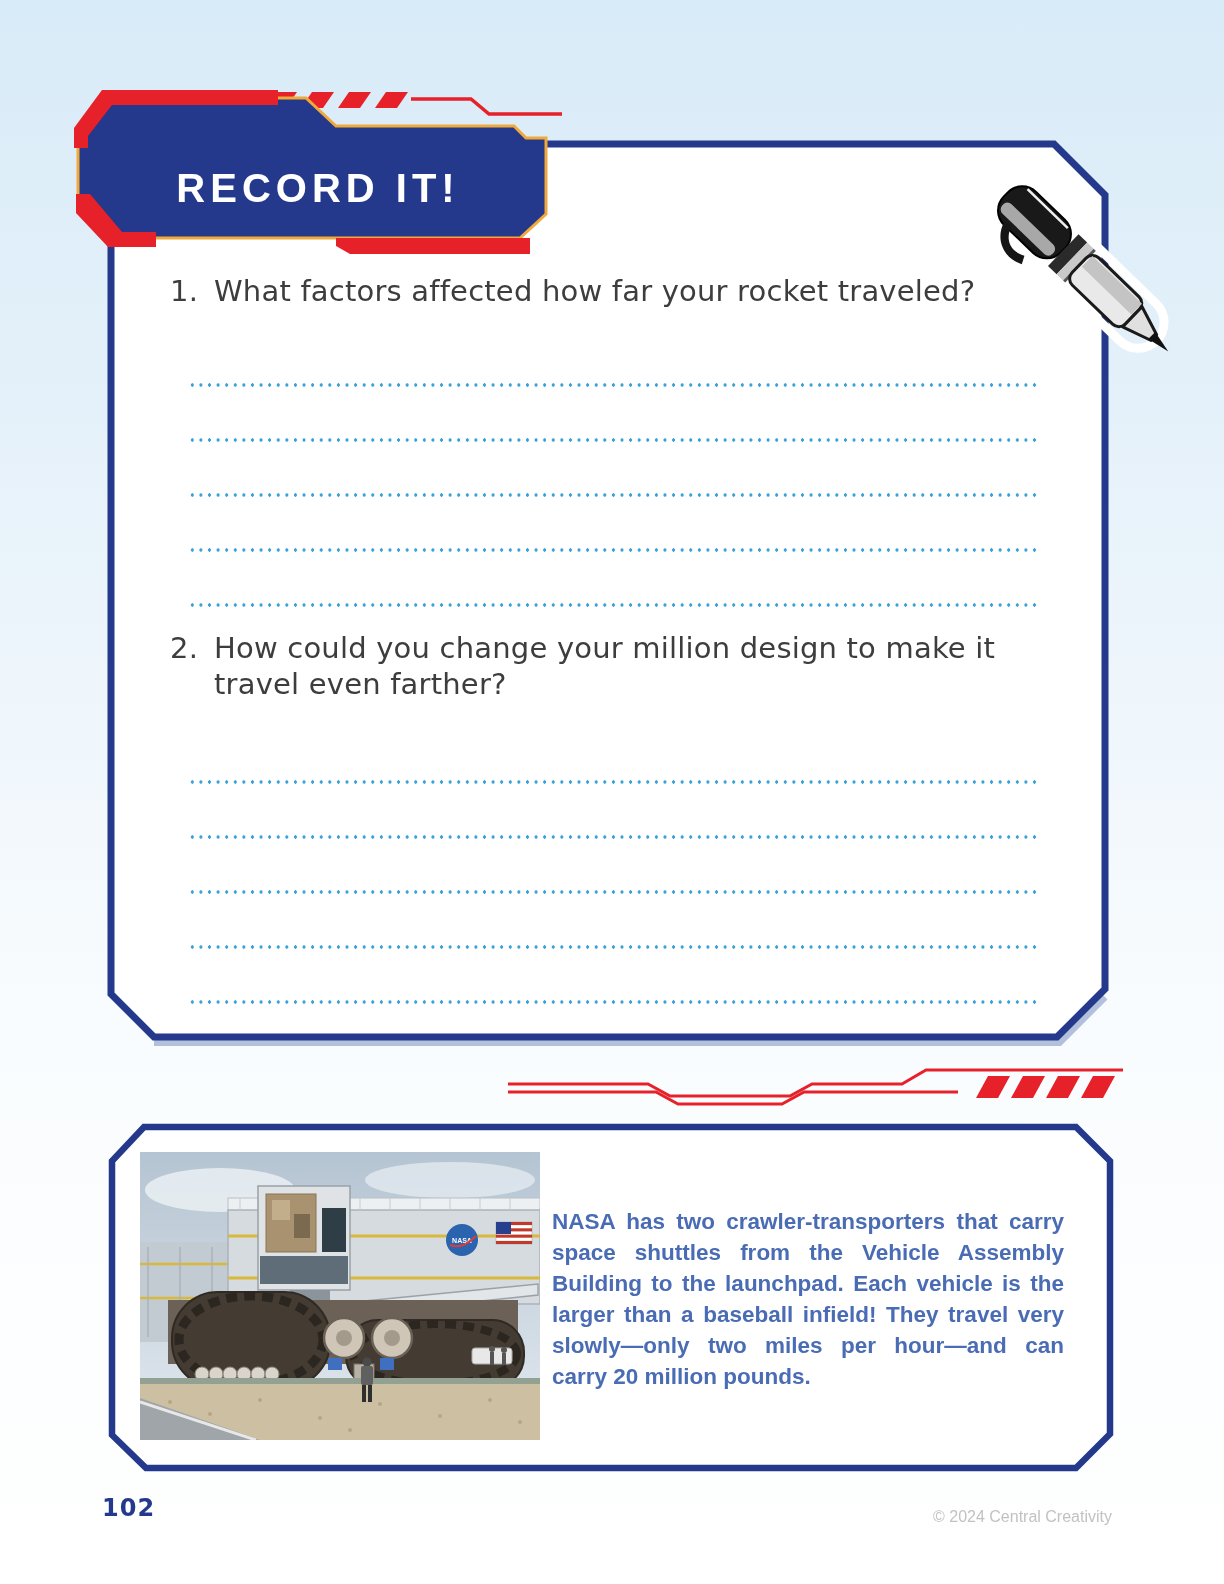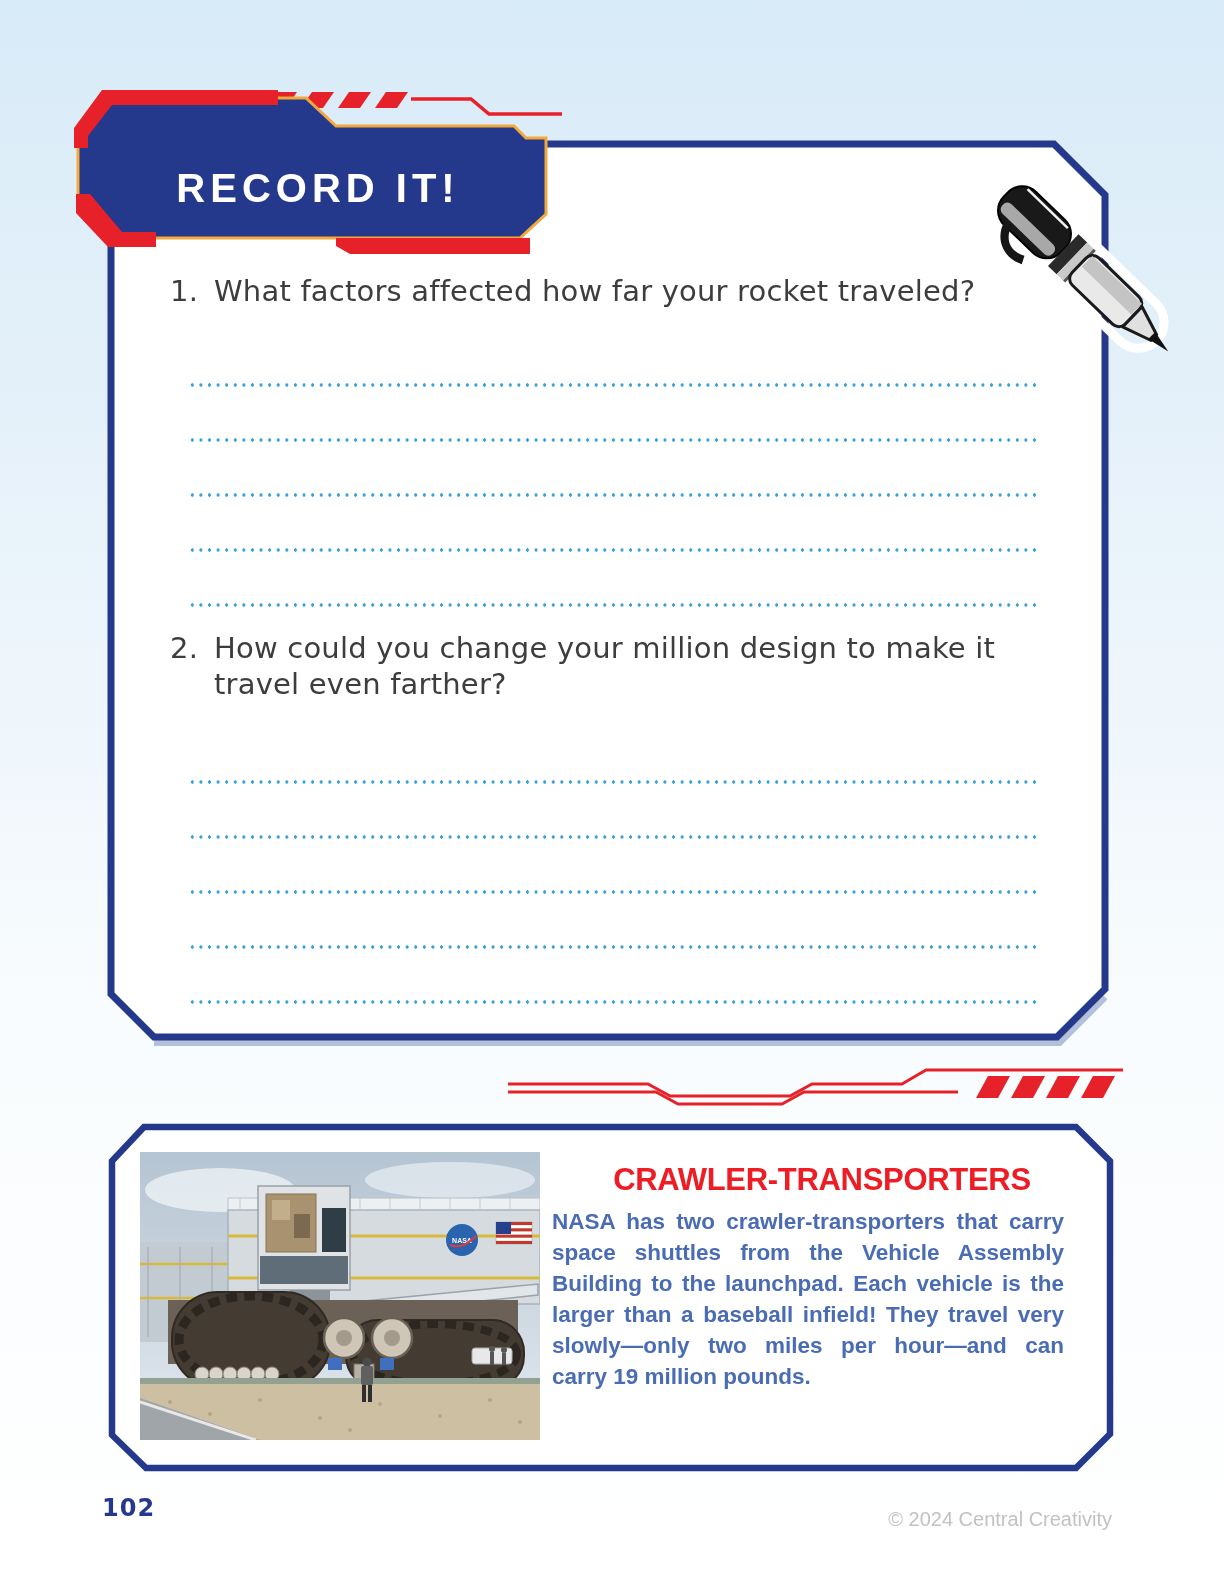--- a/index.html
+++ b/index.html
@@ -27,21 +27,21 @@
   
   .fact-title{position:absolute;left:552px;top:1162px;width:540px;text-align:center;
      color:var(--title_red);font-size:31px;font-weight:800;letter-spacing:-.3px;
      font-family:"Liberation Sans",sans-serif}
   .fact-body{position:absolute;left:552px;top:1206px;width:512px;
      color:var(--body_blue);font-size:22.5px;font-weight:bold;line-height:31px;
      text-align:justify;text-align-last:left;font-family:"Liberation Sans",sans-serif}
   .page-number{position:absolute;left:102px;top:1494px;color:var(--navy);
      font-family:"DejaVu Sans",sans-serif;font-size:24px;font-weight:800;letter-spacing:1px}
   .copyright{position:absolute;left:800px;top:1508px;width:312px;text-align:right;
-     color:var(--copyright_gray);font-size:20px;font-weight:400}
+     color:var(--copyright_gray);font-size:16px;font-weight:400}
   svg{display:block}
 </style>
 </head>
 <body>
 
 <div class="page">
 
   <svg class="abs" style="left:104px;top:138px" width="1008" height="908" viewBox="0 0 1008 908">
     <path d="M50,905 H955 L1001,859" fill="none" stroke="#b3c0dc" stroke-width="7"></path>
     <path d="M20,6 H950 L1001,57 V851 L953,899 H50 L7,856 V20 Q7,6 20,6 Z" fill="#ffffff" style="stroke:var(--navy)" stroke-width="7" stroke-linejoin="miter"></path>
@@ -205,19 +205,18 @@
       <rect x="228" y="233" width="4" height="17" fill="#2e2e2e"></rect>
     </g>
     <g fill="#555">
       <rect x="350" y="200" width="4" height="13"></rect>
         <circle cx="352" cy="197" r="3"></circle>
       <rect x="362" y="201" width="4" height="12"></rect>
         <circle cx="364" cy="198" r="3"></circle>
     </g>
   </svg>
 
-  <div class="fact-title">CRAWLER-TRANSPORTERS</div>
-  <div class="fact-body">NASA has two crawler-transporters that carry space shuttles from the Vehicle Assembly Building to the launchpad. Each vehicle is the larger than a baseball infield! They travel very slowly—only two miles per hour—and can carry 19 million pounds.</div>
+  <div class="fact-body">NASA has two crawler-transporters that carry space shuttles from the Vehicle Assembly Building to the launchpad. Each vehicle is the larger than a baseball infield! They travel very slowly—only two miles per hour—and can carry 20 million pounds.</div>
 
   <div class="page-number">102</div>
   <div class="copyright">© 2024 Central Creativity</div>
 
 </div>
 
 </body></html>

